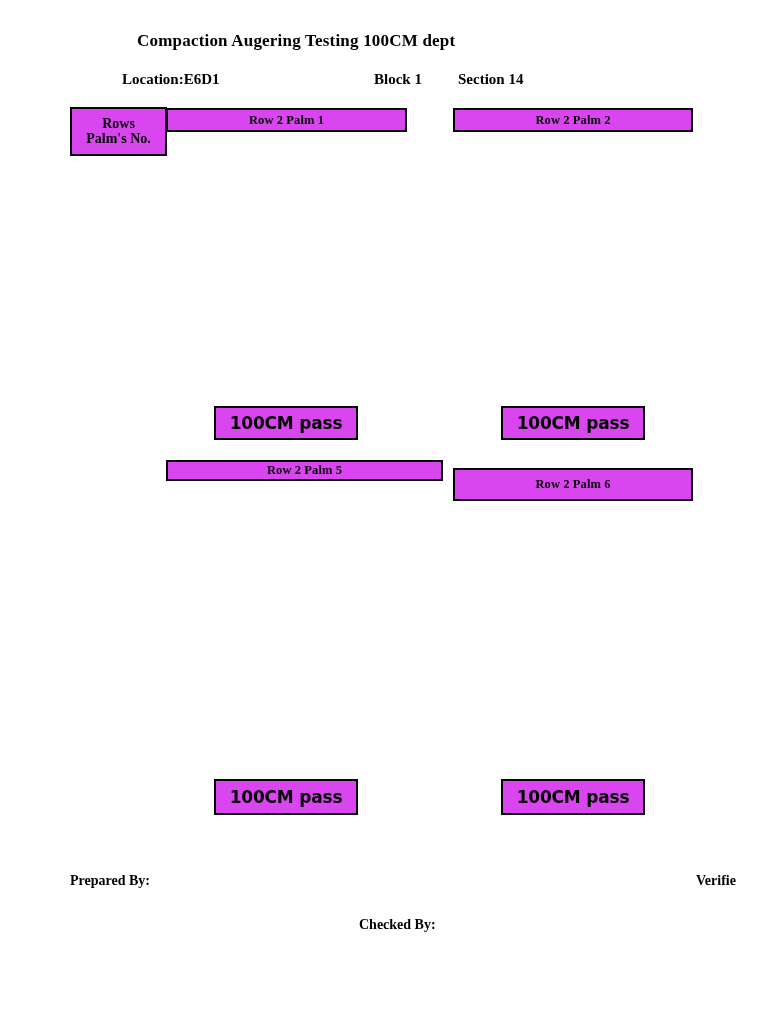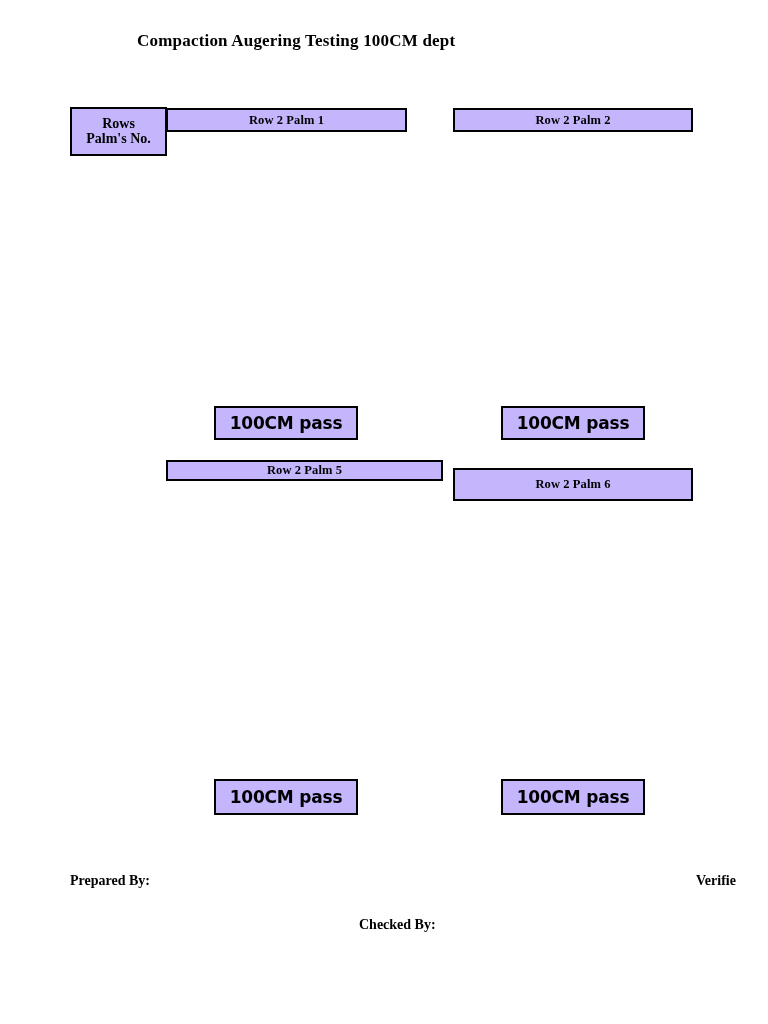--- a/index.html
+++ b/index.html
@@ -66,21 +66,21 @@
     font-size: 15px;
     font-weight: bold;
     white-space: nowrap;
   }
 
   
   .box {
     position: absolute;
     box-sizing: border-box;
     border: 2px solid #000000;
-    background: #c4b5fd;
+    background: #d946ef;
     display: flex;
     align-items: center;
     justify-content: center;
     text-align: center;
   }
 
   .rows-header {
     left: 70px;
     top: 107px;
     width: 97px;
@@ -136,20 +136,25 @@
   .sign-checked  { left: 359px; margin-top: 44px; }
   .sign-verified { left: 696px; }
 </style>
 </head>
 <body>
 
 <div class="page">
 
   <div class="doc-title">Compaction Augering Testing 100CM dept</div>
 
+  <div class="meta-row">
+    <div class="meta-location">Location:E6D1</div>
+    <div class="meta-block">Block  1</div>
+    <div class="meta-section">Section 14</div>
+  </div>
 
   <div class="box rows-header">
     <span>Rows</span>
     <span>Palm's No.</span>
   </div>
 
   <div class="box palm-1">
     <span class="palm-label">Row 2 Palm 1</span>
   </div>
 

